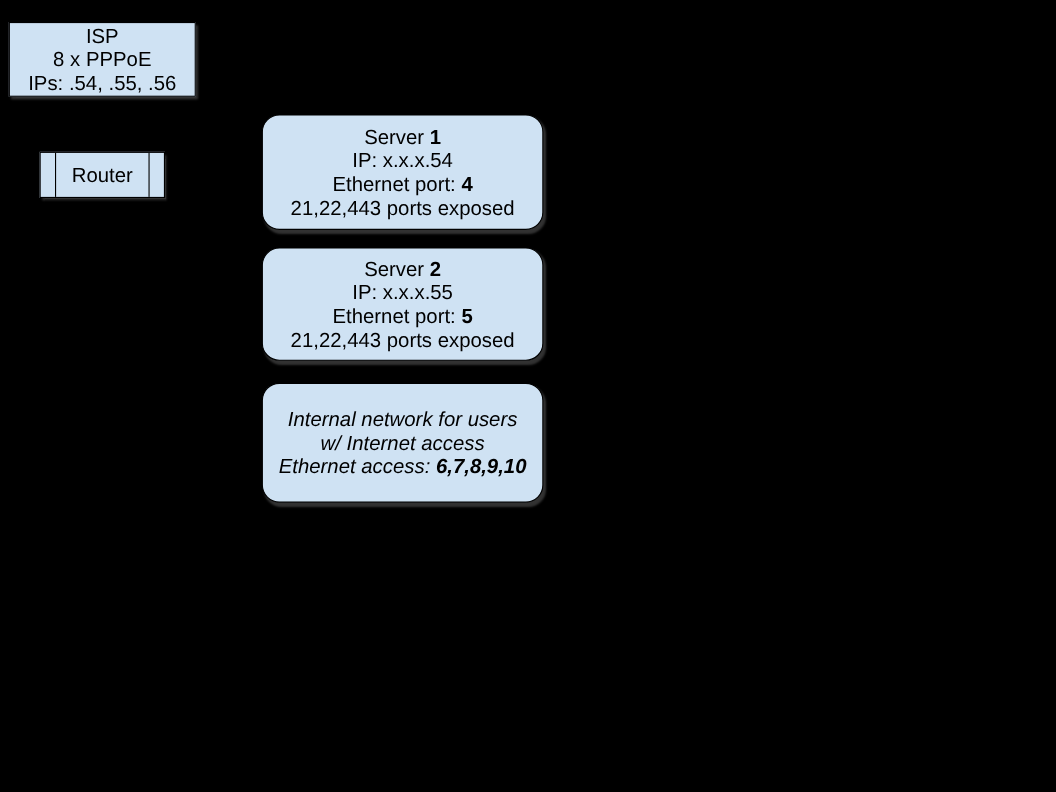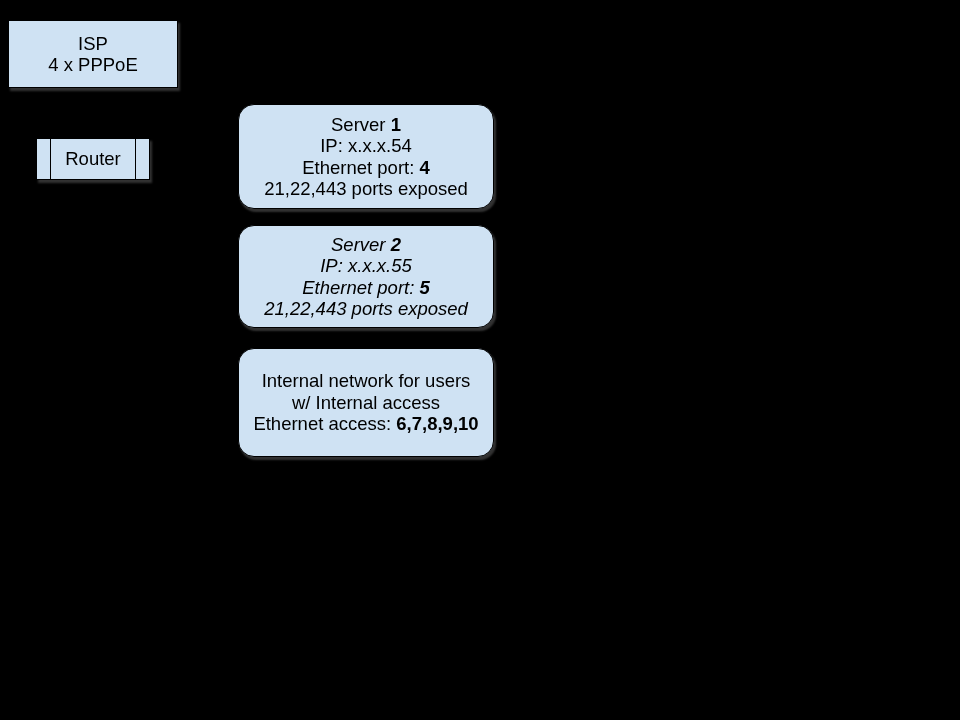--- a/index.html
+++ b/index.html
@@ -60,31 +60,32 @@
     border-left:1.5px solid var(--node-border);
     border-right:1.5px solid var(--node-border);
     display:flex;
     align-items:center;
     justify-content:center;
     text-align:center;
   }
 
   .rounded{ border-radius:16px;align-items:center; }
   .server1-node{ left:238px; top:104px; width:256px; height:105px; }
-  .server2-node{ left:238px; top:225px; width:256px; height:103px;font-style:italic; }
-  .internal-node{ left:238px; top:348px; width:256px; height:109px; }
+  .server2-node{ left:238px; top:225px; width:256px; height:103px; }
+  .internal-node{ left:238px; top:348px; width:256px; height:109px;font-style:italic; }
 </style>
 </head>
 <body>
 
 <div class="canvas">
 
   <div class="node isp-node">
       <div class="line"><span>ISP</span></div>
-      <div class="line"><span>4 x PPPoE</span></div>
+      <div class="line"><span>8 x PPPoE</span></div>
+      <div class="line"><span>IPs: .54, .55, .56</span></div>
     </div>
 
   <div class="router-node">
     <div class="router-cell"></div>
     <div class="router-center">Router</div>
     <div class="router-cell"></div>
   </div>
 
   <div class="node rounded server1-node">
       <div class="line"><span>Server </span><b>1</b></div>
@@ -95,17 +96,17 @@
 
   <div class="node rounded server2-node">
       <div class="line"><span>Server </span><b>2</b></div>
       <div class="line"><span>IP: x.x.x.55</span></div>
       <div class="line"><span>Ethernet port: </span><b>5</b></div>
       <div class="line"><span>21,22,443 ports exposed</span></div>
     </div>
 
   <div class="node rounded internal-node">
       <div class="line"><span>Internal network for users</span></div>
-      <div class="line"><span>w/ Internal access</span></div>
+      <div class="line"><span>w/ Internet access</span></div>
       <div class="line"><span>Ethernet access: </span><b>6,7,8,9,10</b></div>
     </div>
 
 </div>
 
 </body></html>

